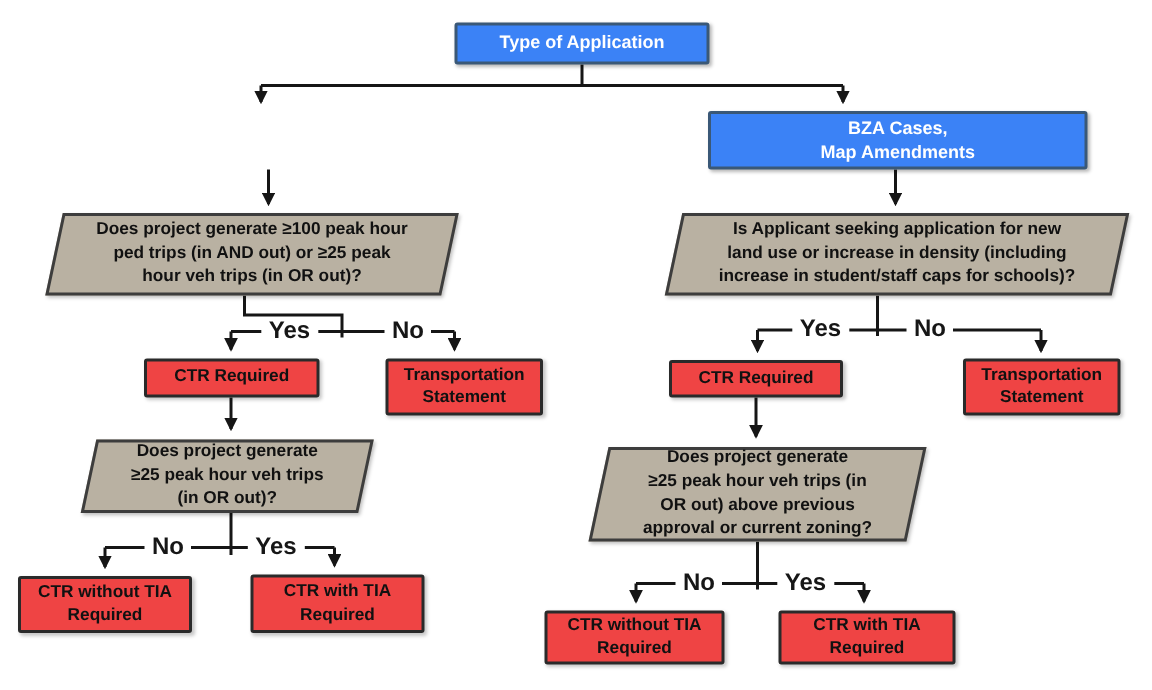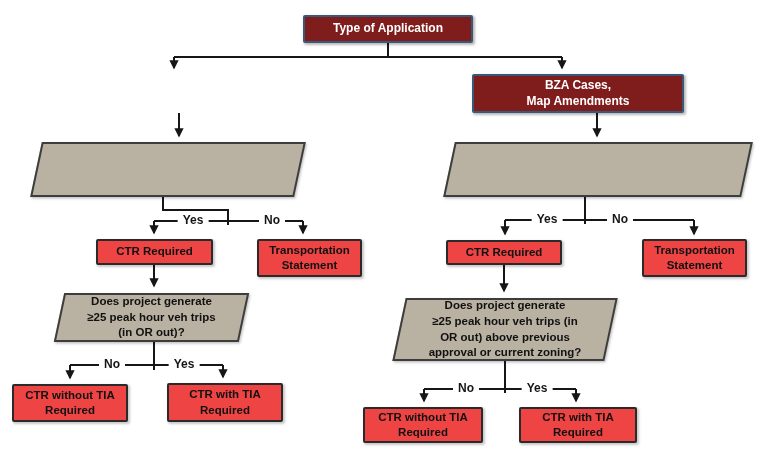--- a/index.html
+++ b/index.html
@@ -16,21 +16,21 @@
     display:flex;align-items:center;justify-content:center;
     text-align:center;
     border-radius:2px;
   }
   .node .txt{
     white-space:pre-line;
     line-height:1.32;
     padding:0 4px;
   }
   .dark{
-    background:#7f1d1d;
+    background:#3b82f6;
     border:2px solid #3a5877;
     color:#ffffff;
     font-size:12px;font-weight:600;
     box-shadow:1.5px 1.5px 2.5px rgba(0,0,0,0.28);
   }
   .light{
     background:#ef4444;
     border:2px solid #2a2a2a;
     color:#111111;
     font-size:11.5px;font-weight:600;
@@ -56,21 +56,21 @@
     white-space:pre-line;
     line-height:1.35;
   }
   #edges{position:absolute;left:0;top:0;pointer-events:none;}
   #edges path{stroke:#161616;stroke-width:2;fill:none;}
   .edge-label{
     position:absolute;
     transform:translate(-50%,-50%);
     background:#ffffff;
     padding:0 5px;
-    font-size:12px;font-weight:700;color:#161616;
+    font-size:16px;font-weight:700;color:#161616;
     line-height:1.1;
   }
 </style>
 </head>
 <body>
 
 <div id="canvas">
 
   <svg id="edges" width="768" height="460" viewBox="0 0 768 460">
     <defs>
@@ -104,31 +104,37 @@
     <path d="M505 361 V393 M424 389 H576"></path>
     <path d="M424 389 V401" marker-end="url(#ah)"></path>
     <path d="M576 389 V401" marker-end="url(#ah)"></path>
   </svg>
 
   <div class="node dark" style="left:303px;top:15px;width:170px;height:28px">
     <span class="txt">Type of Application</span>
   </div>
 
 
-  <div class="node dark" style="left:472px;top:74px;width:212px;height:39px">
+  <div class="node dark" style="left:472px;top:74px;width:253px;height:39px">
     <span class="txt">BZA Cases,
 Map Amendments</span>
   </div>
 
   <div class="pgram" style="left:36px;top:142px;width:264px;height:55px">
     <div class="pgram-bg"></div>
+    <span class="txt">Does project generate ≥100 peak hour
+ped trips (in AND out) or ≥25 peak
+hour veh trips (in OR out)?</span>
   </div>
 
   <div class="pgram" style="left:449px;top:142px;width:298px;height:55px">
     <div class="pgram-bg"></div>
+    <span class="txt">Is Applicant seeking application for new
+land use or increase in density (including
+increase in student/staff caps for schools)?</span>
   </div>
 
   <div class="pgram" style="left:59px;top:293px;width:185px;height:49px">
     <div class="pgram-bg"></div>
     <span class="txt">Does project generate
 ≥25 peak hour veh trips
 (in OR out)?</span>
   </div>
 
   <div class="pgram" style="left:399px;top:298px;width:212px;height:63px">

